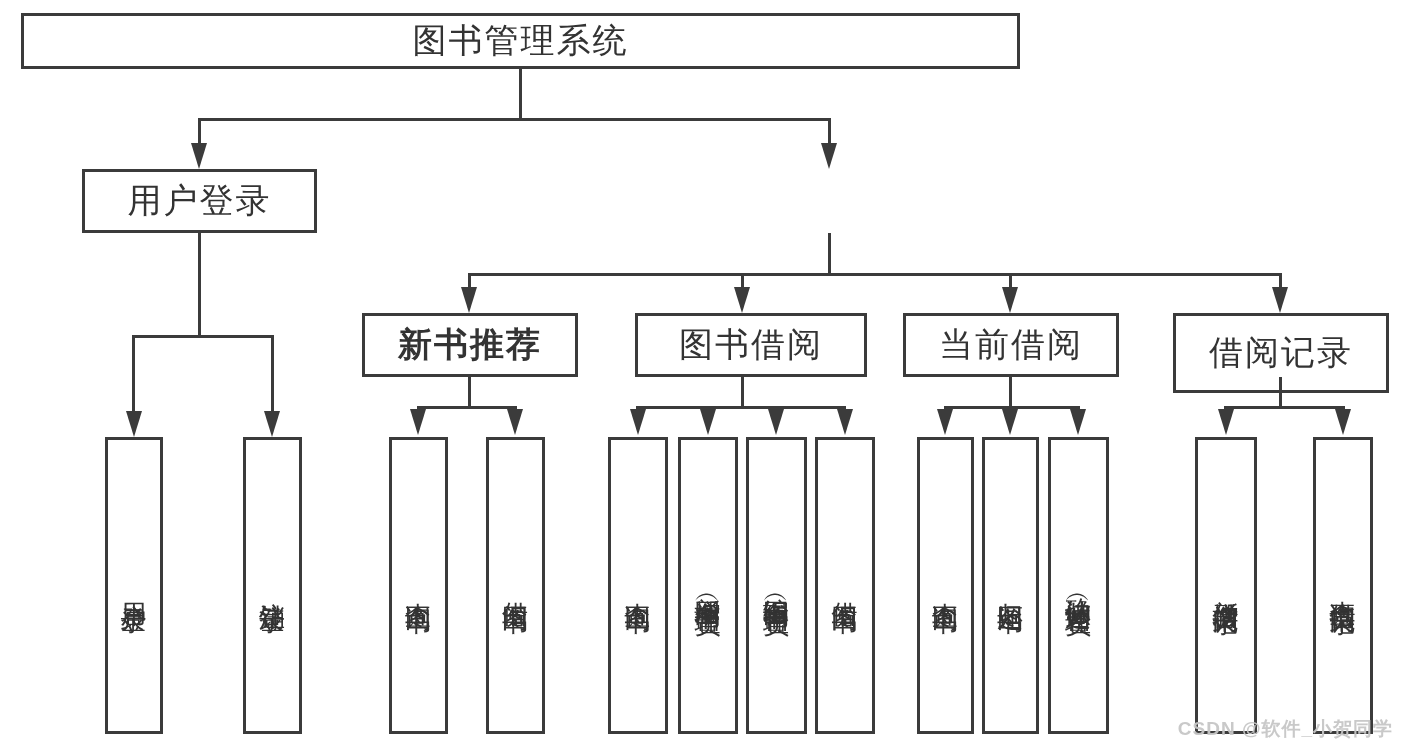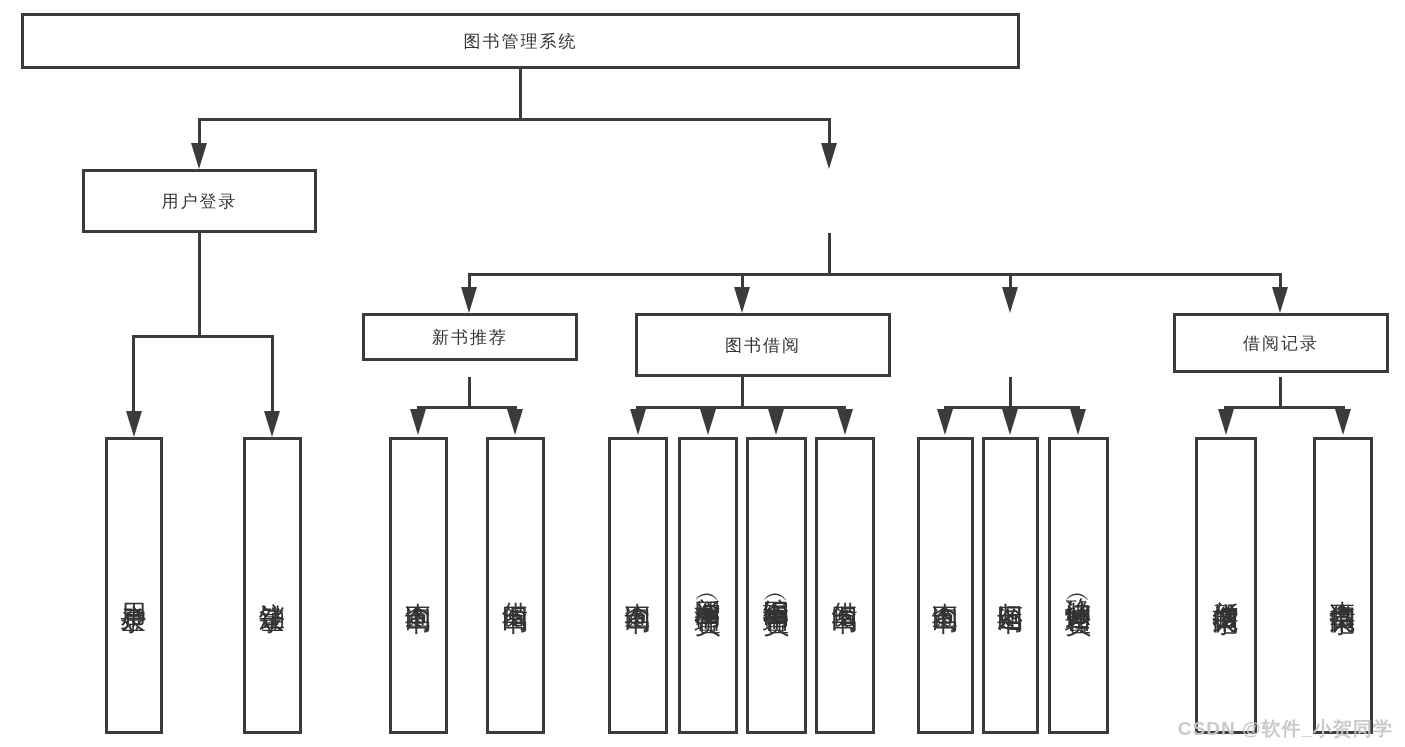--- a/index.html
+++ b/index.html
@@ -14,21 +14,21 @@
     background:#ffffff;
     overflow:hidden;
   }
   .box{
     position:absolute;
     box-sizing:border-box;
     border:3px solid var(--line);
     background:#ffffff;
     display:flex;align-items:center;justify-content:center;
     color:var(--text);
-    font-size:17px;
+    font-size:34px;
     letter-spacing:2px;
     white-space:nowrap;
   }
   .leaf{
     font-size:26px;
   }
   .leaf .vtext{
     writing-mode:vertical-rl;
     text-orientation:mixed;
     line-height:1;
@@ -86,27 +86,30 @@
   <div class="hline" style="left:468px;top:273px;width:814px;"></div>
   <div class="vline" style="left:468px;top:273px;height:16px;"></div>
   <div class="arrow-down" style="left:461px;top:287px;"></div>
   <div class="vline" style="left:741px;top:273px;height:16px;"></div>
   <div class="arrow-down" style="left:734px;top:287px;"></div>
   <div class="vline" style="left:1009px;top:273px;height:16px;"></div>
   <div class="arrow-down" style="left:1002px;top:287px;"></div>
   <div class="vline" style="left:1279px;top:273px;height:16px;"></div>
   <div class="arrow-down" style="left:1272px;top:287px;"></div>
 
-  <div class="box" style="left:362px;top:313px;width:216px;height:48px;">
+  <div class="box" style="left:362px;top:313px;width:216px;height:64px;font-weight:bold;">
     <span>新书推荐</span>
   </div>
-  <div class="box" style="left:635px;top:313px;width:256px;height:64px;text-align:center;">
+  <div class="box" style="left:635px;top:313px;width:232px;height:64px;text-align:center;">
     <span>图书借阅</span>
   </div>
-  <div class="box" style="left:1173px;top:313px;width:216px;height:60px;">
+  <div class="box" style="left:903px;top:313px;width:216px;height:64px;">
+    <span>当前借阅</span>
+  </div>
+  <div class="box" style="left:1173px;top:313px;width:216px;height:80px;">
     <span>借阅记录</span>
   </div>
 
   <div class="vline" style="left:468px;top:377px;height:29px;"></div>
   <div class="hline" style="left:417px;top:406px;width:100px;"></div>
   <div class="arrow-down" style="left:410px;top:409px;"></div>
   <div class="arrow-down" style="left:507px;top:409px;"></div>
 
   <div class="vline" style="left:741px;top:377px;height:29px;"></div>
   <div class="hline" style="left:636px;top:406px;width:210px;"></div>

